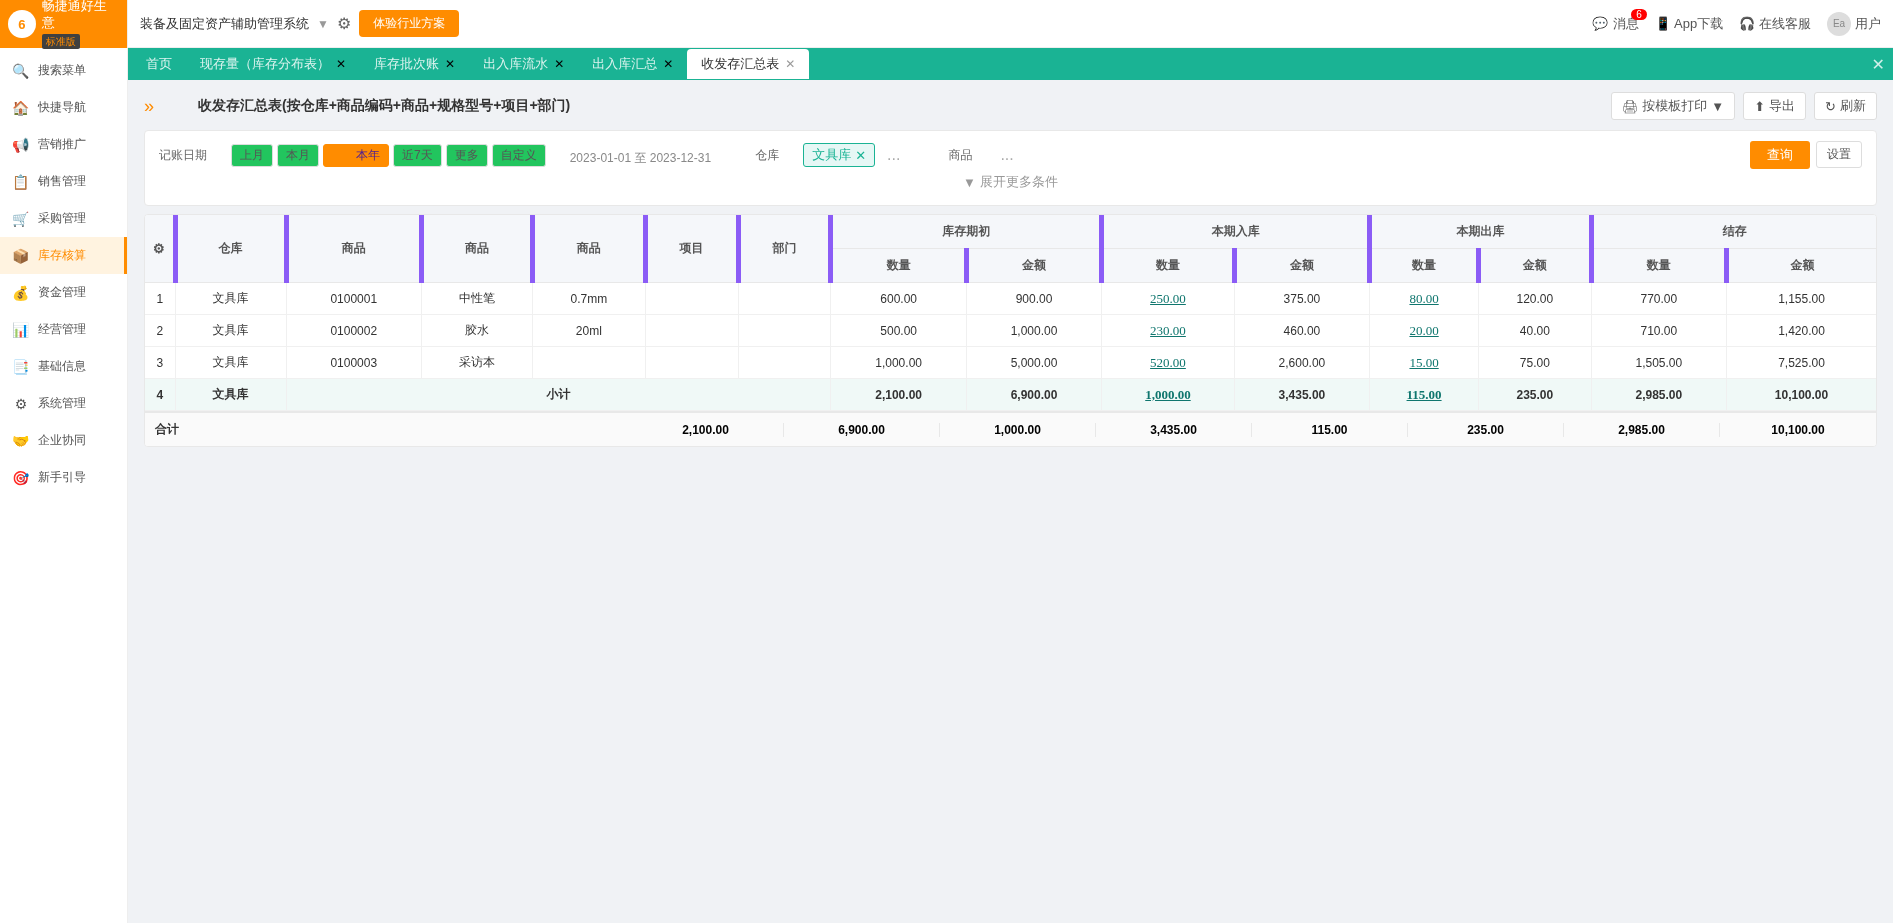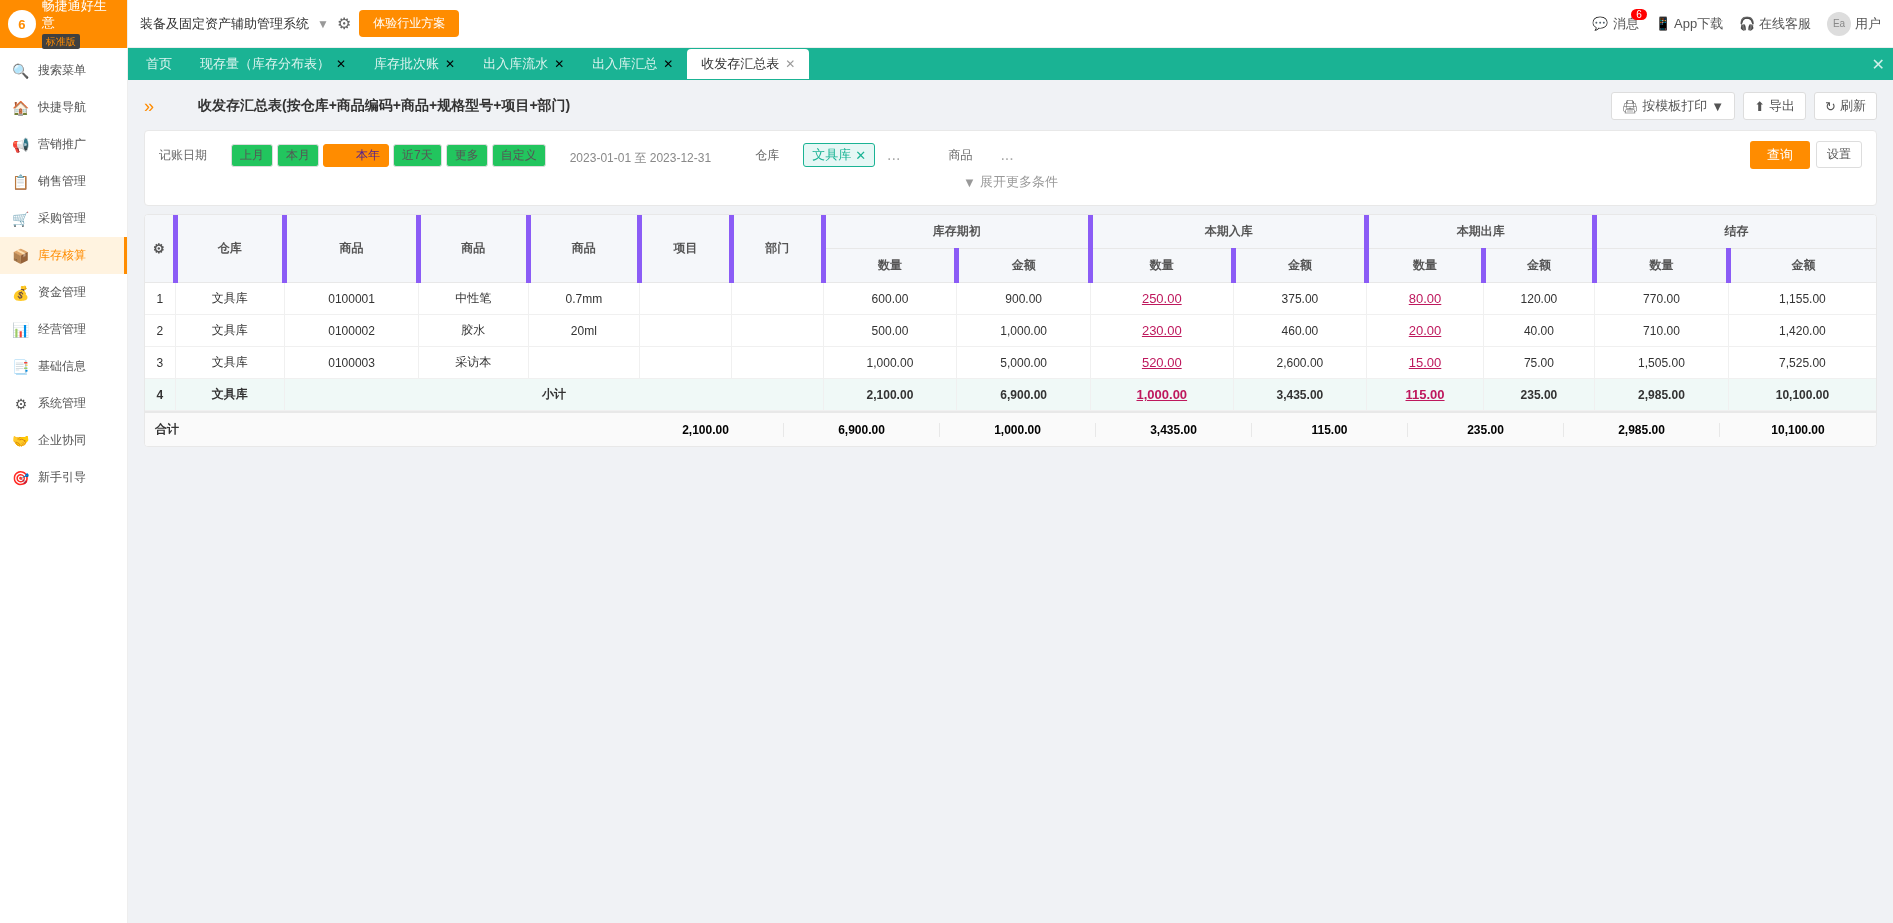--- a/index.html
+++ b/index.html
@@ -61,21 +61,21 @@
     .filter-ellipsis { color: #aaa; font-size: 16px; cursor: pointer; padding: 0 4px; }
 
     
     .table-wrapper { background: #fff; border: 1px solid #e8e8e8; border-radius: 4px; overflow: hidden; }
     table { width: 100%; border-collapse: collapse; }
     thead tr th { background: #f5f7fa; padding: 8px 6px; text-align: center; color: #555; font-weight: 600; font-size: 12px; border-bottom: 1px solid #e8e8e8; border-right: 5px solid #8b5cf6; white-space: nowrap; }
     thead tr th:last-child { border-right: none; }
     tbody tr td { padding: 7px 6px; text-align: center; color: #333; font-size: 12px; border-bottom: 1px solid #f0f0f0; border-right: 1px solid #f0f0f0; white-space: nowrap; }
     tbody tr td:last-child { border-right: none; }
     tbody tr.subtotal { background: #f0f9f7; font-weight: bold; }
-    .underline-num { text-decoration: underline; color: #be185d; cursor: pointer; }
+    .underline-num { text-decoration: underline; color: #0f766e; cursor: pointer; font-family: Liberation Serif, serif; }
     .th-group { text-align: center; border-bottom: 1px solid #e8e8e8; }
 
     
     .table-footer { background: #fafafa; border-top: 2px solid #e8e8e8; padding: 7px 6px; display: flex; gap: 13px; }
     .query-btn { background: #ff8c00; color: #fff; border: none; border-radius: 3px; padding: 5px 16px; cursor: pointer; font-size: 13px; min-width: 60px; }
     .setting-btn { background: #fff; border: 1px solid #ddd; border-radius: 3px; padding: 4px 10px; cursor: pointer; font-size: 12px; color: #555; }
 
     .filter-container { background: #fff; border: 1px solid #e8e8e8; border-radius: 4px; padding: 10px 14px; margin-bottom: 8px; }
 
     .header-row-1 th, .header-row-2 th { background: #f5f7fa; }

